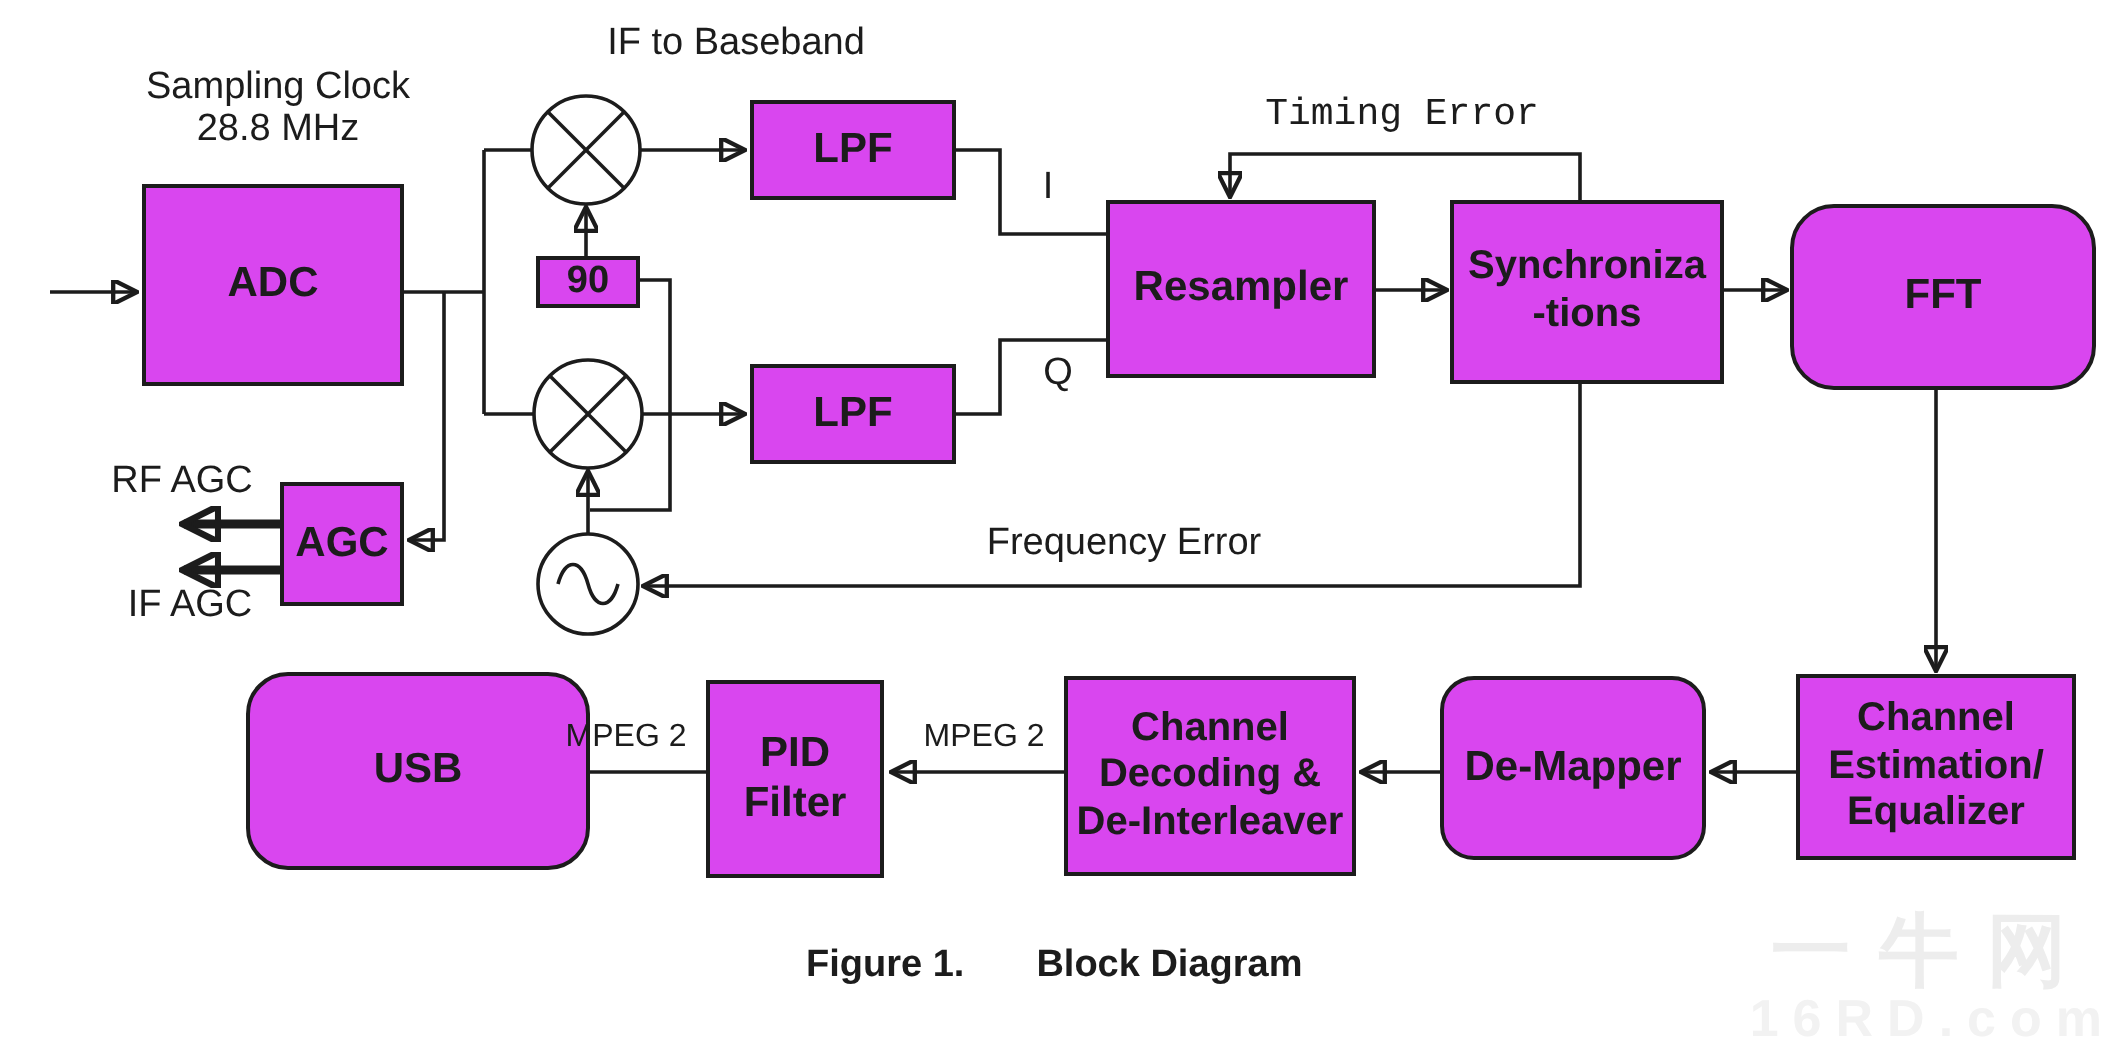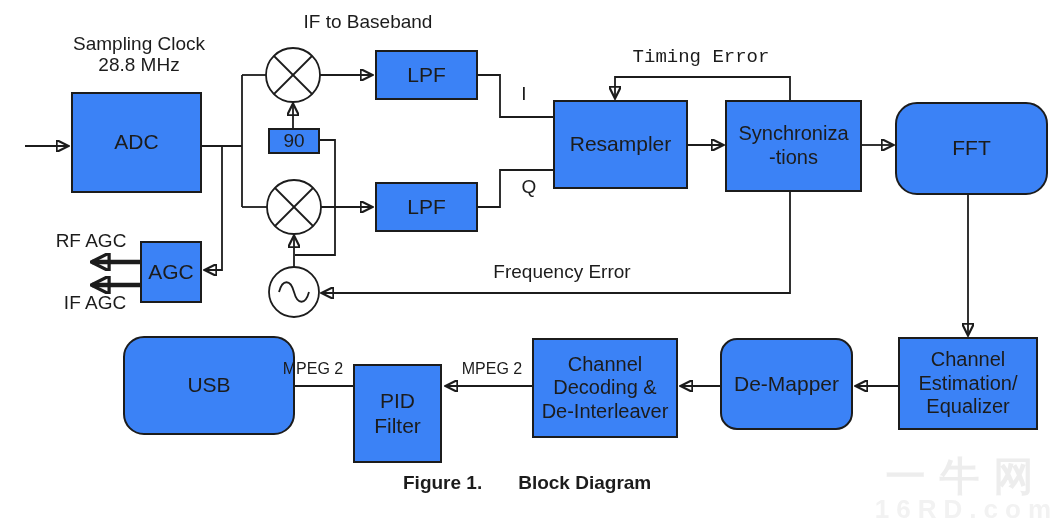--- a/index.html
+++ b/index.html
@@ -27,28 +27,29 @@
   .wires circle {
     stroke: #1c1c1c;
     stroke-width: 1.8;
     fill: #ffffff;
   }
   .box {
     position: absolute;
     z-index: 2;
     box-sizing: border-box;
     border: 2px solid #1c1c1c;
-    background: #3b82f6;
+    background: #d946ef;
     display: flex;
     align-items: center;
     justify-content: center;
     text-align: center;
     white-space: pre-line;
     font-size: 21px;
     line-height: 1.18;
+    font-weight: bold;
   }
   .box.small-text { font-size: 20px; }
   .box.tiny { font-size: 19px; }
   .lbl {
     position: absolute;
     z-index: 3;
     transform: translateX(-50%);
     white-space: pre-line;
     text-align: center;
     font-size: 19px;
@@ -155,21 +156,21 @@
   <div class="box" style="left:71px; top:92px; width:131px; height:101px;">ADC</div>
   <div class="box tiny" style="left:268px; top:128px; width:52px; height:26px;">90</div>
   <div class="box" style="left:375px; top:50px; width:103px; height:50px;">LPF</div>
   <div class="box" style="left:375px; top:182px; width:103px; height:50px;">LPF</div>
   <div class="box" style="left:553px; top:100px; width:135px; height:89px;">Resampler</div>
   <div class="box small-text" style="left:725px; top:100px; width:137px; height:92px;">Synchroniza
 -tions</div>
   <div class="box" style="left:895px; top:102px; width:153px; height:93px;border-radius:22px;">FFT</div>
   <div class="box" style="left:140px; top:241px; width:62px; height:62px;">AGC</div>
   <div class="box" style="left:123px; top:336px; width:172px; height:99px;border-radius:21px;">USB</div>
-  <div class="box" style="left:353px; top:340px; width:89px; height:99px;margin-top:24px;">PID
+  <div class="box" style="left:353px; top:340px; width:89px; height:99px;">PID
 Filter</div>
   <div class="box small-text" style="left:532px; top:338px; width:146px; height:100px;">Channel
 Decoding &amp;
 De-Interleaver</div>
   <div class="box" style="left:720px; top:338px; width:133px; height:92px;border-radius:17px;">De-Mapper</div>
   <div class="box small-text" style="left:898px; top:337px; width:140px; height:93px;">Channel
 Estimation/
 Equalizer</div>
 
   <div class="lbl" style="left:139px; top:33px;">Sampling Clock

